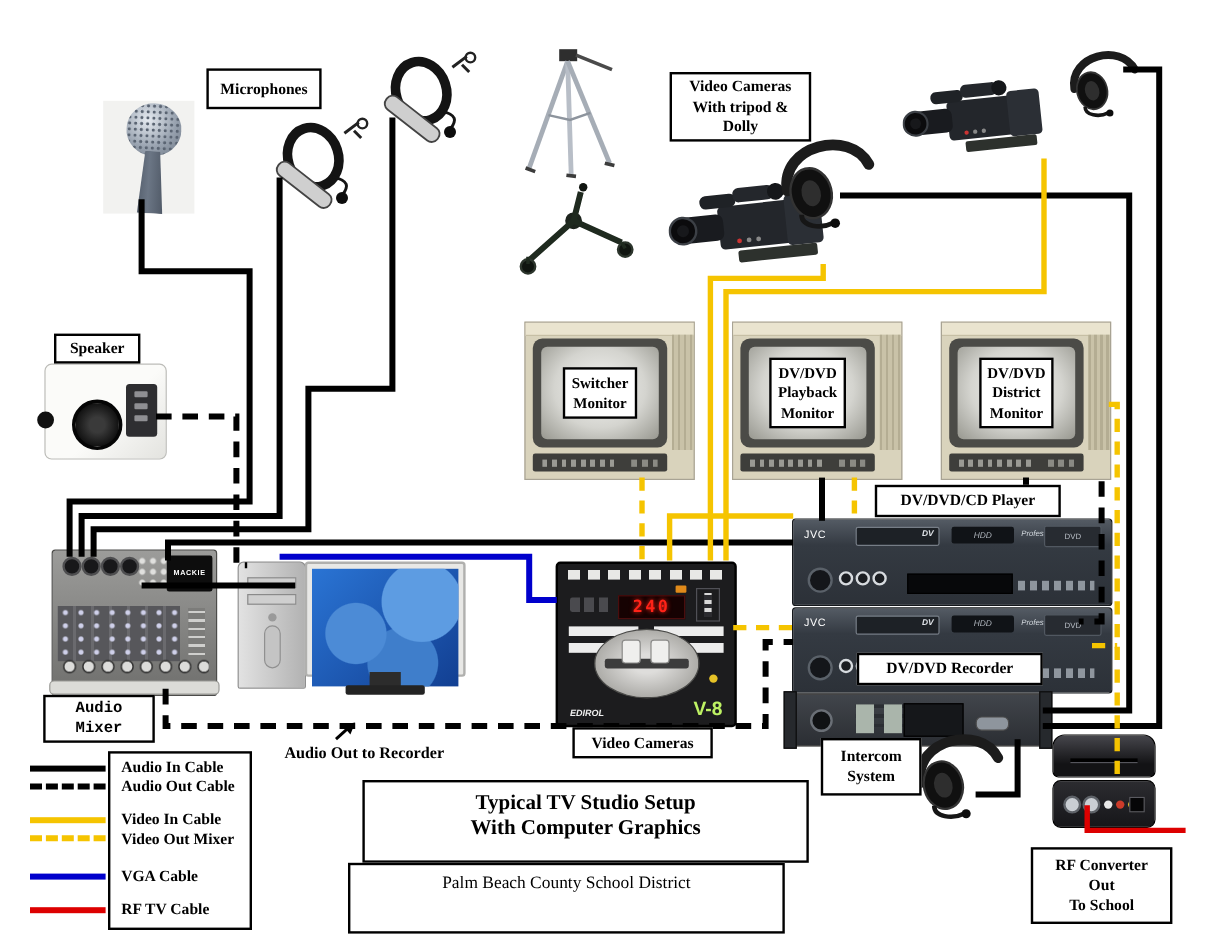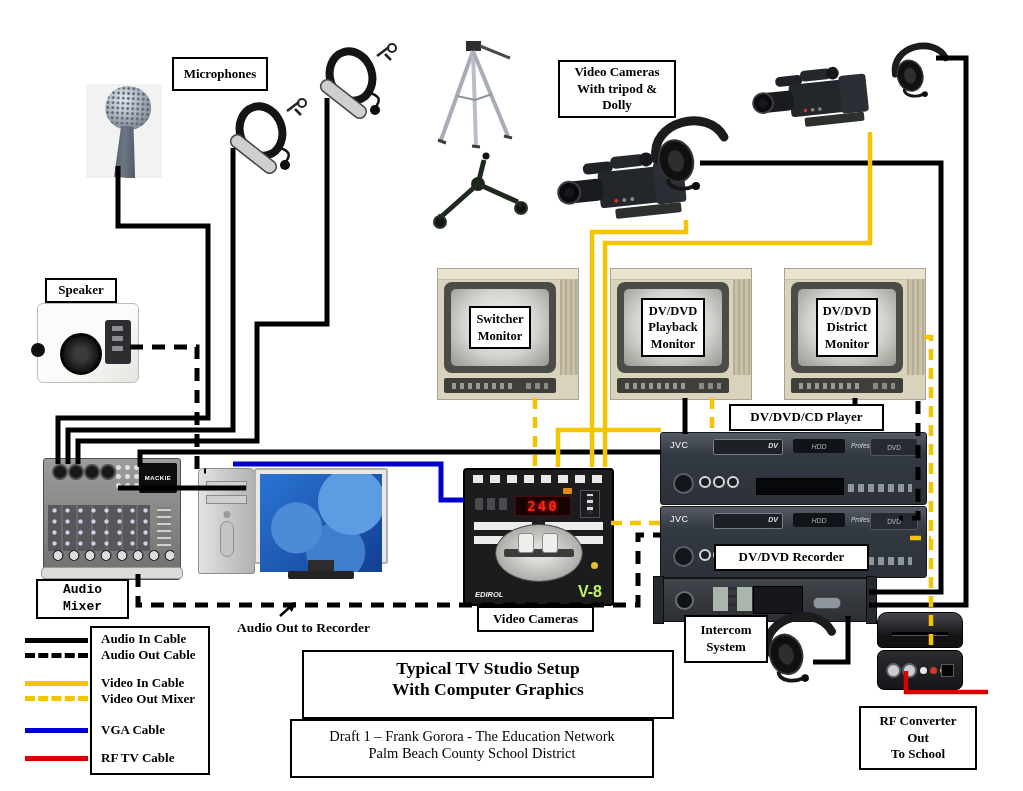--- a/index.html
+++ b/index.html
@@ -491,17 +491,16 @@
   <div class="legend-label" style="left:101px;top:675px;">Video In Cable</div>
   <div class="legend-label" style="left:101px;top:691px;">Video Out Mixer</div>
   <div class="legend-label" style="left:101px;top:722px;">VGA Cable</div>
   <div class="legend-label" style="left:101px;top:750px;">RF TV Cable</div>
 
   <div class="titlebox" style="left:302px;top:650px;width:372px;height:69px;z-index:4;padding-top:6px;box-sizing:border-box;">
     <div style="font-weight:bold;font-size:17.5px;">Typical TV Studio Setup</div>
     <div style="font-weight:bold;font-size:17.5px;">With Computer Graphics</div>
   </div>
   <div class="titlebox" style="left:290px;top:719px;width:364px;height:59px;z-index:5;padding-top:7px;box-sizing:border-box;">
-    <div style="font-size:14.5px;">Draft 1 – Frank Gorora  - The Education Network</div>
     <div style="font-size:14.5px;">Palm Beach County School District</div>
   </div>
 
 </div>
 
 </body></html>

